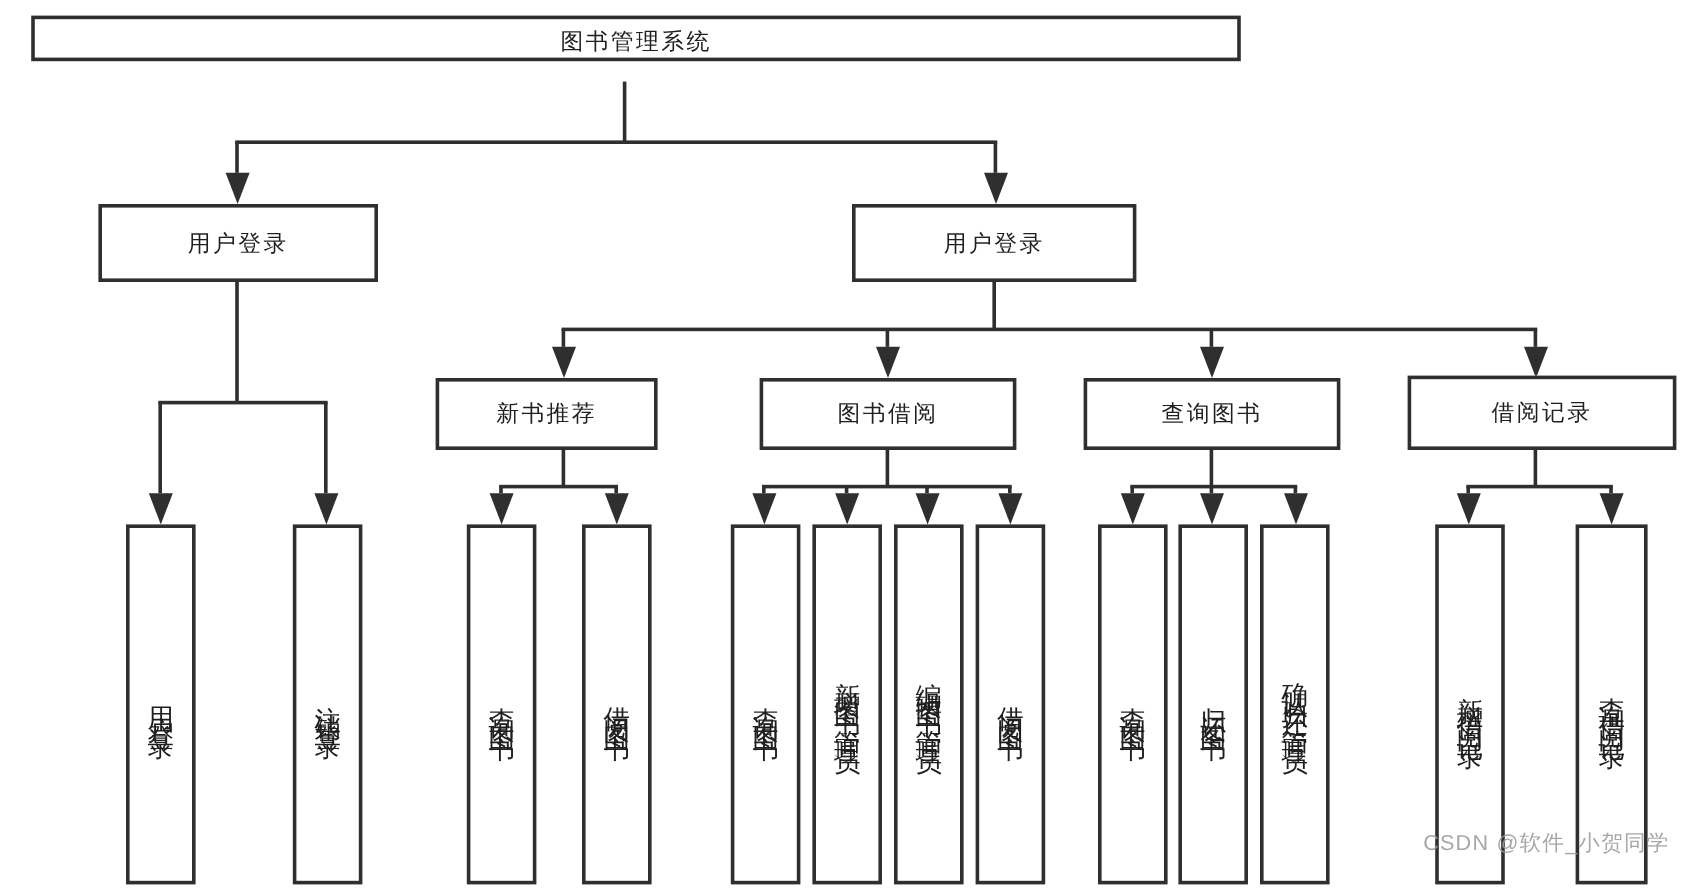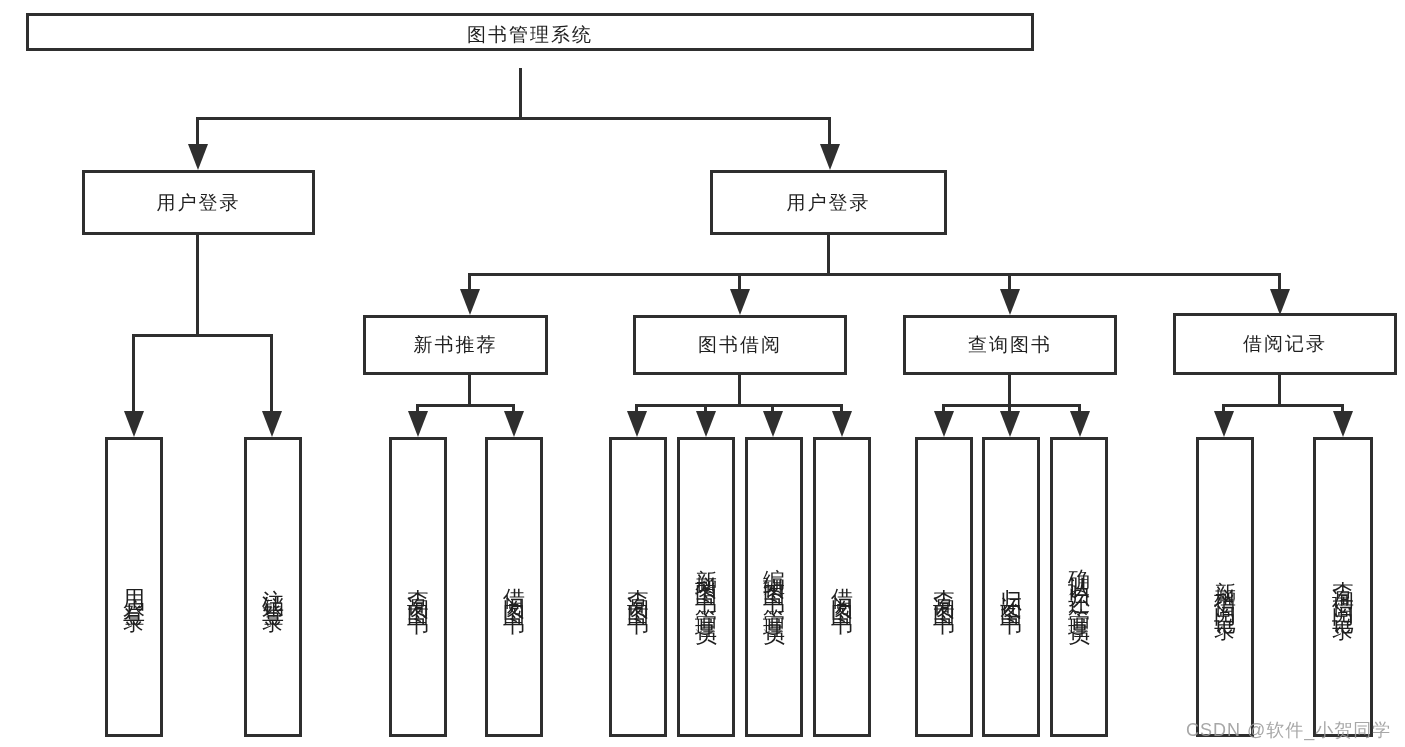--- a/index.html
+++ b/index.html
@@ -67,21 +67,21 @@
     transform: translateX(-50%);
     width: 0; height: 0;
     border-left: 10px solid transparent;
     border-right: 10px solid transparent;
     border-top: 26px solid #2f2f2f;
   }
   
   .watermark {
     position: absolute;
     left: 1186px;
-    top: 718px;
+    top: 690px;
     font-size: 18px;
     color: rgba(155, 155, 155, 0.88);
     white-space: nowrap;
     z-index: 10;
     letter-spacing: 1px;
     text-align: right;
   }
 </style>
 </head>
 <body>

